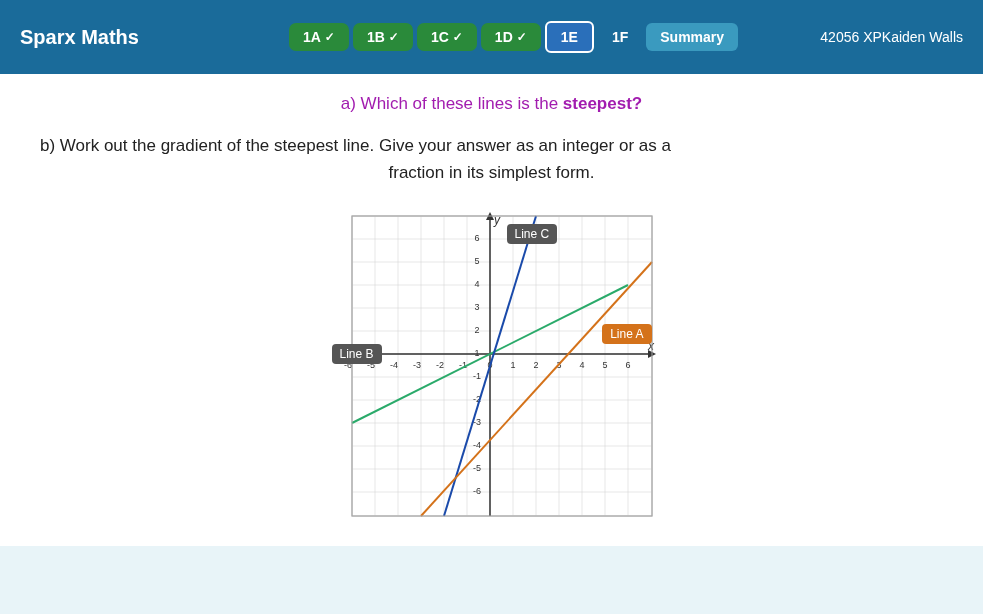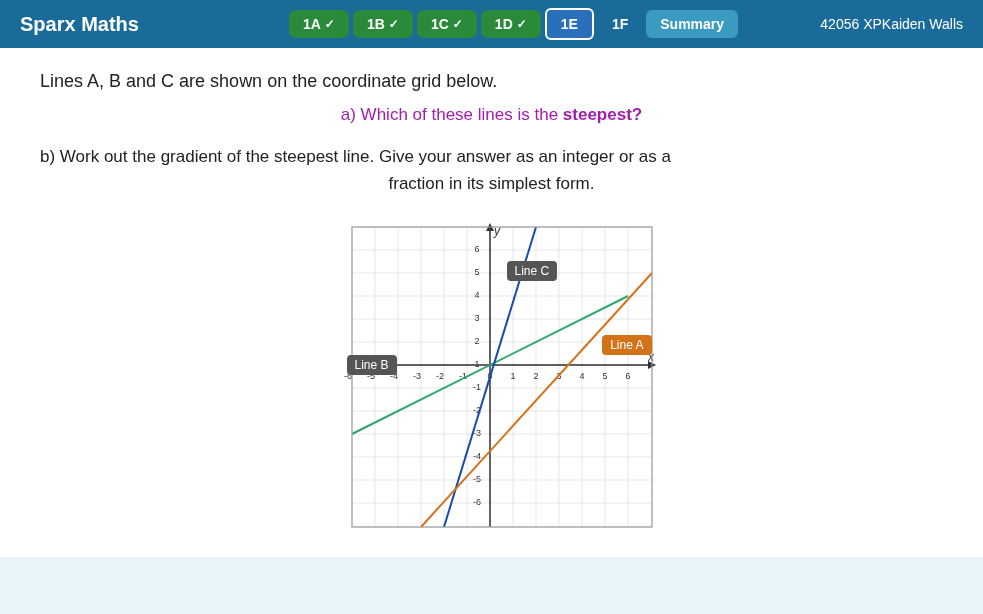--- a/index.html
+++ b/index.html
@@ -7,21 +7,21 @@
       width: 983px;
       height: 614px;
       background: #e8f4f8;
       font-family: Arial, sans-serif;
       overflow: hidden;
       position: relative;
     }
     .top-bar {
       background: #1a6b9a;
       width: 100%;
-      height: 48px;
+      height: 74px;
       display: flex;
       align-items: center;
       justify-content: space-between;
       padding: 0 20px;
     }
     .brand {
       color: white;
       font-size: 20px;
       font-weight: bold;
     }
@@ -114,28 +114,27 @@
       position: absolute;
       background: #5a5a5a;
       color: white;
       font-size: 12px;
       padding: 3px 8px;
       border-radius: 4px;
       white-space: nowrap;
     }
     .line-label-b {
       top: 138px;
-      left: 25px;
+      left: 10px;
       background: #555;
     }
     .line-label-c {
       top: 18px;
       left: 185px;
       background: #555;
-      margin-top: 26px;
     }
     .line-label-a {
       top: 118px;
       right: 10px;
       background: #d4721a;
     }
   </style>
 </head>
 <body>
 
@@ -170,23 +169,20 @@
       </div>
     </nav>
   </div>
   <div class="user-info">
     <span class="xp-badge">42056 XP</span>
     <span>Kaiden Walls</span>
   </div>
 </div>
 
 <div class="main-content">
-  <p class="question-text">
-    <span>Lines A, B and C are shown on the coordinate grid below.</span>
-  </p>
   <p class="question-sub">
     a) Which of these lines is the <span class="bold">steepest?</span>
   </p>
   <p class="question-b">
     <span>b) Work out the gradient of the steepest line. Give your answer as an integer or as a</span><br>
     <span style="display:block; text-align:center;">fraction in its simplest form.</span>
   </p>
 
   <div class="graph-area">
     <div class="graph-container">

